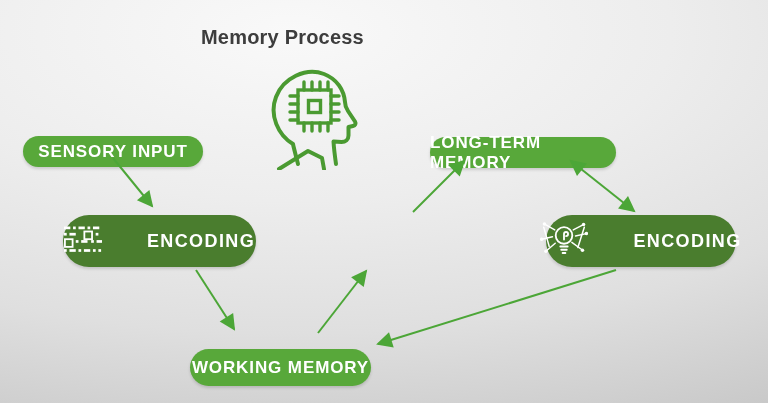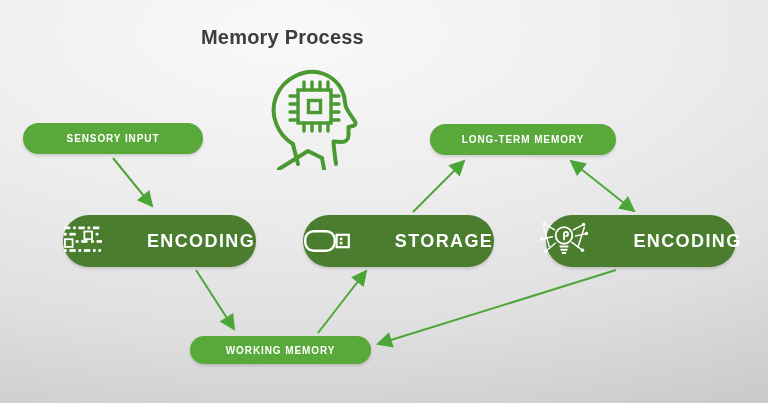--- a/index.html
+++ b/index.html
@@ -13,29 +13,29 @@
     position:absolute;left:201px;top:26px;
     font-size:20px;font-weight:700;color:#3d3d3d;letter-spacing:0.2px;
   }
   .pill{
     position:absolute;display:flex;align-items:center;justify-content:center;
     border-radius:999px;color:#ffffff;font-weight:700;
     box-shadow:0 2px 3px rgba(0,0,0,0.14);
   }
   .pill.light{background:#58a83a;}
   .pill.dark{background:#4a7d2e;}
-  .pill.small{font-size:10px;letter-spacing:0.9px;}
+  .pill.small{font-size:17px;letter-spacing:0.9px;margin-top:13px;}
   .pill.big{font-size:18px;letter-spacing:1.4px;gap:31px;}
   .pill .icn{display:flex;align-items:center;margin-right:14px;}
   #pill-sensory{left:23px;top:123px;width:180px;height:31px;}
   #pill-ltm{left:430px;top:124px;width:186px;height:31px;align-items:center;}
   #pill-encoding{left:63px;top:215px;width:193px;height:52px;}
   #pill-storage{left:303px;top:215px;width:191px;height:52px;}
   #pill-retrieval{left:546px;top:215px;width:190px;height:52px;}
-  #pill-working{left:190px;top:336px;width:181px;height:28px;}
+  #pill-working{left:190px;top:336px;width:181px;height:37px;}
   .head-icon{position:absolute;left:262px;top:64px;}
   .arrows{position:absolute;left:0;top:0;}
   .arrows line{stroke:#4ca637;stroke-width:2;}
 </style>
 </head>
 <body>
 
 <div class="canvas">
 
   <div class="page-title">Memory Process</div>
@@ -90,33 +90,20 @@
         </g>
         <g fill="none" stroke="#ffffff" stroke-width="2">
           <rect x="22.5" y="5.5" width="8.5" height="8.5"></rect>
           <rect x="1" y="14" width="8.5" height="8.5"></rect>
         </g>
       </svg>
     </span>
     <span>ENCODING</span>
   </div>
 
-  <div class="pill dark big" id="pill-storage">
-    <span class="icn">
-      <svg width="46" height="22" viewBox="0 0 46 22">
-        <g fill="none" stroke="#ffffff">
-          <rect x="1.2" y="1.2" width="29.5" height="19.6" rx="8.5" stroke-width="2.4"></rect>
-          <rect x="32.6" y="4.8" width="12.2" height="12.4" stroke-width="2.2"></rect>
-        </g>
-        <rect x="35.8" y="7.6" width="2.6" height="2.6" fill="#ffffff"></rect>
-        <rect x="35.8" y="11.8" width="2.6" height="2.6" fill="#ffffff"></rect>
-      </svg>
-    </span>
-    <span>STORAGE</span>
-  </div>
 
   <div class="pill dark big" id="pill-retrieval">
     <span class="icn">
       <svg width="48" height="40" viewBox="0 0 52 42">
         <g fill="none" stroke="#ffffff" stroke-width="2" stroke-linecap="round">
           <circle cx="26" cy="15" r="9"></circle>
           <path d="M22 27 h8 M23 30.5 h6 M24.5 34 h3"></path>
           <path d="M26 19.5 v-6 a2.2 2.2 0 1 1 2.2 2.2"></path>
         </g>
         <g stroke="#ffffff" stroke-width="1.6" stroke-linecap="round">

